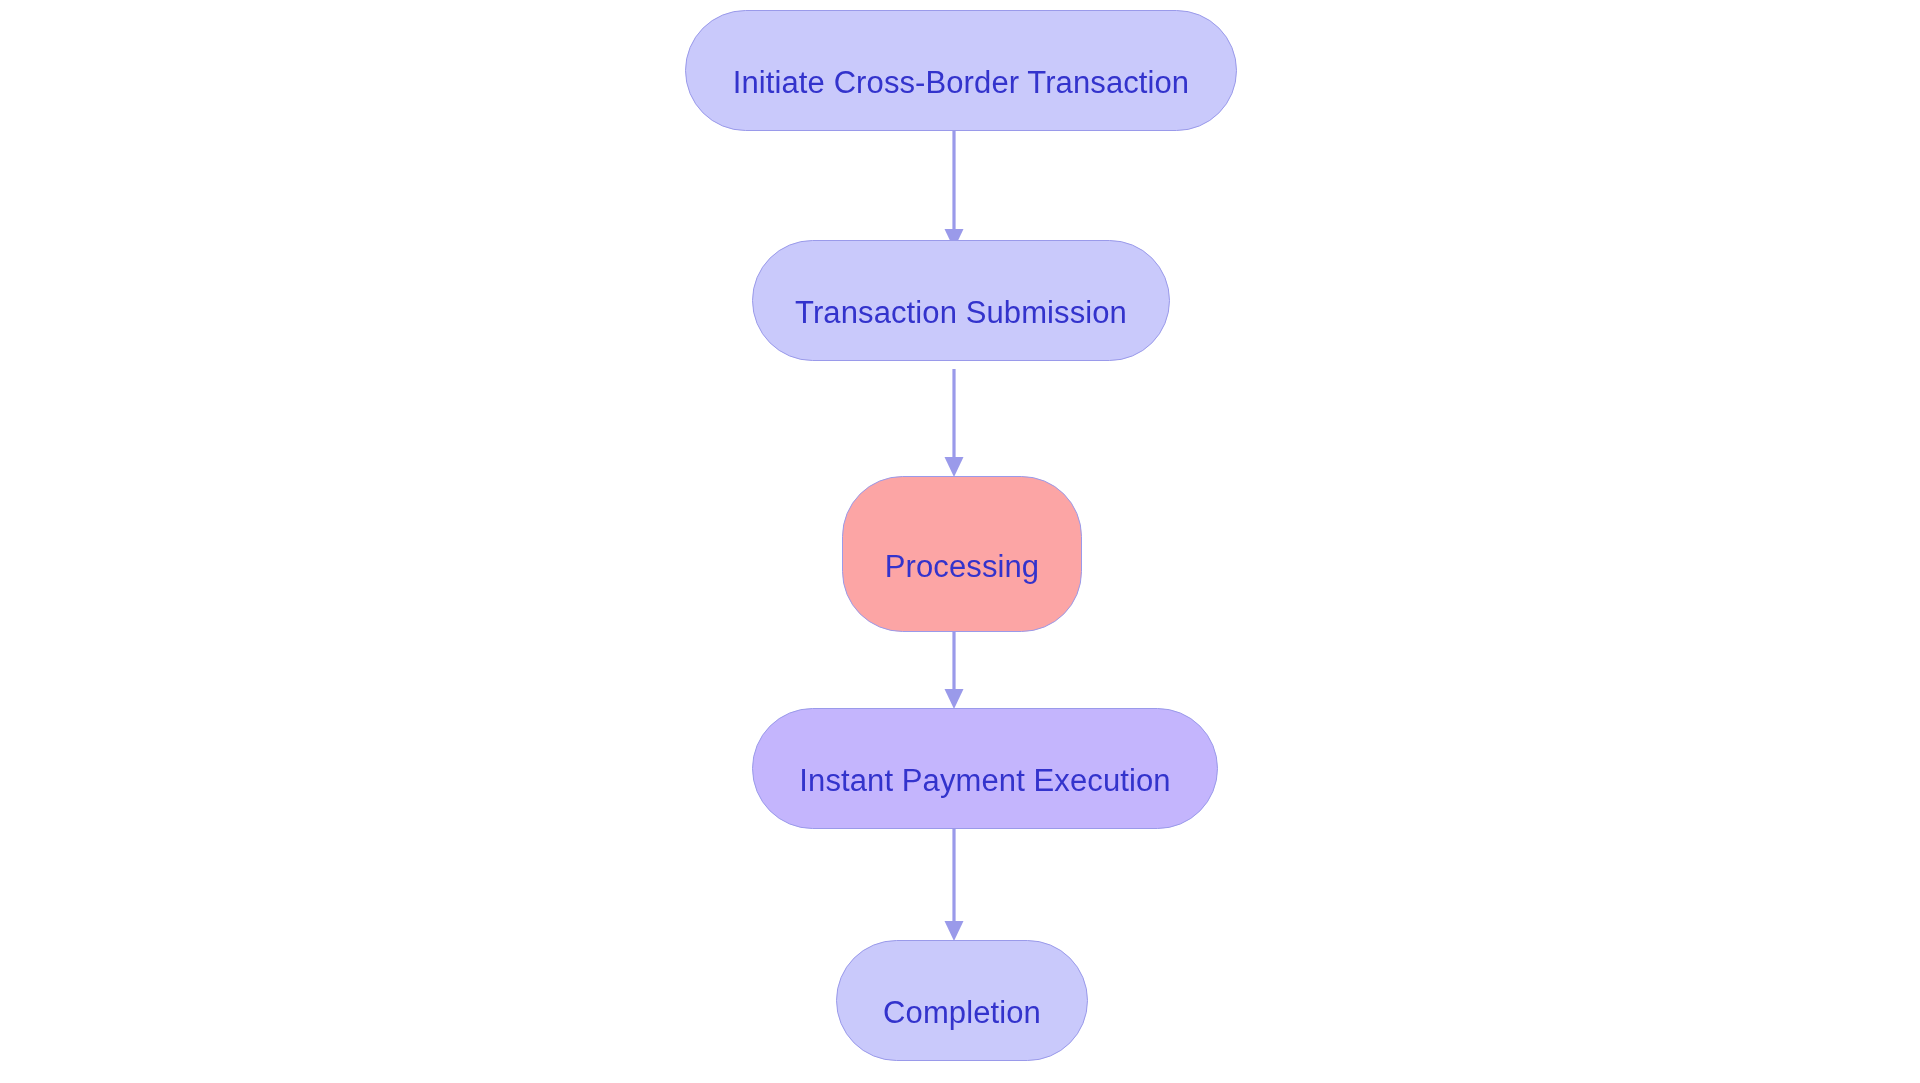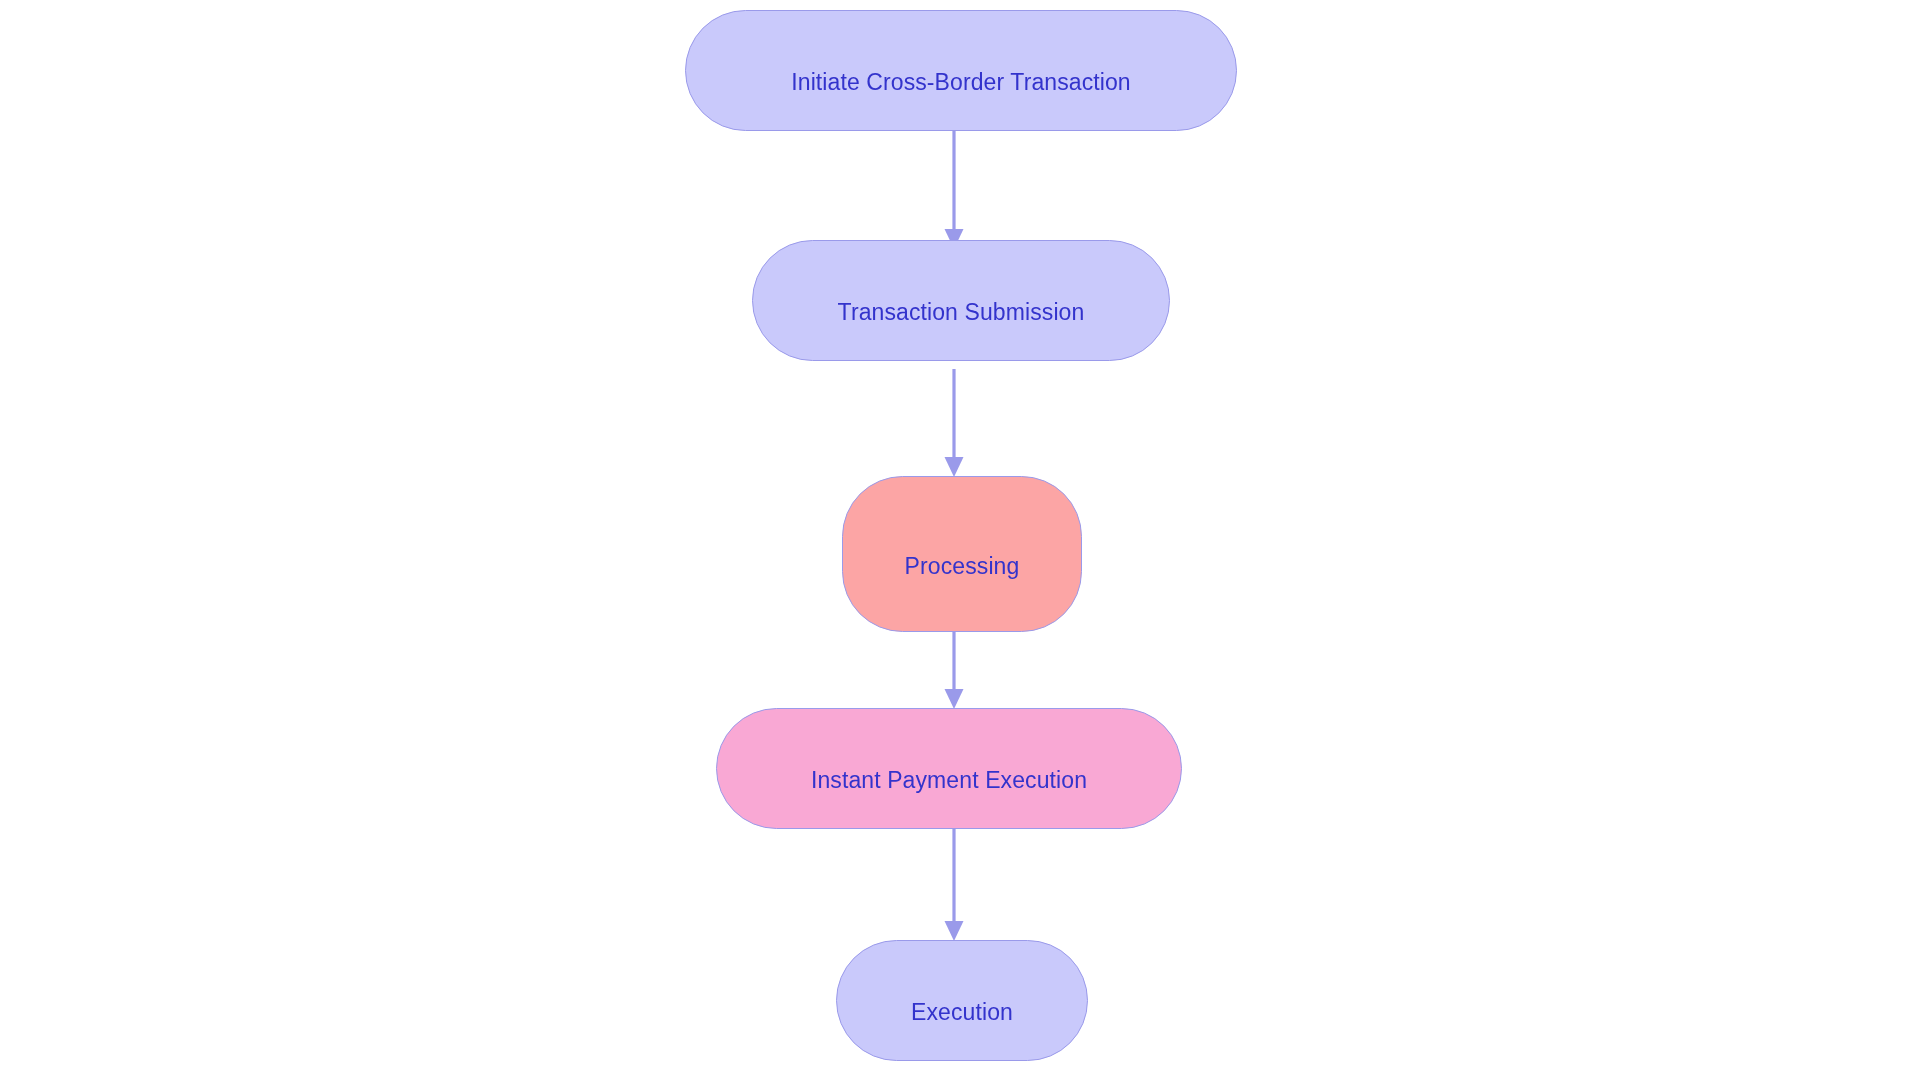--- a/index.html
+++ b/index.html
@@ -26,21 +26,21 @@
     align-items: center;
     justify-content: center;
     background: #c9c9fb;
     border: 1.6px solid #9a9aea;
     border-radius: 999px;
     z-index: 2;
   }
   .flow-node-label {
     color: #3333cc;
     font-family: "Liberation Sans", sans-serif;
-    font-size: 23px;
+    font-size: 31px;
     font-weight: 400;
     letter-spacing: 0.1px;
     white-space: nowrap;
     line-height: 1;
     margin-top: 24px;
   }
   .flow-edge {
     position: absolute;
     z-index: 1;
   }
@@ -87,21 +87,21 @@
   </div>
 
   <div class="flow-node" style="left: 752px; top: 240px; width: 418px; height: 121px; background: rgb(201, 201, 251); border-color: rgb(154, 154, 234); border-radius: 60.5px;">
     <span class="flow-node-label" style="color: rgb(51, 51, 204);">Transaction Submission</span>
   </div>
 
   <div class="flow-node" style="left: 842px; top: 476px; width: 240px; height: 156px; background: #fca5a5; border-color: rgb(154, 154, 234); border-radius: 60.5px;">
     <span class="flow-node-label" style="color: rgb(51, 51, 204);">Processing</span>
   </div>
 
-  <div class="flow-node" style="left: 716px; top: 708px; width: 466px; height: 121px; background: #f9a8d4; border-color: rgb(154, 154, 234); border-radius: 60.5px;">
+  <div class="flow-node" style="left: 752px; top: 708px; width: 466px; height: 121px; background: #c4b5fd; border-color: rgb(154, 154, 234); border-radius: 60.5px;">
     <span class="flow-node-label" style="color: rgb(51, 51, 204);">Instant Payment Execution</span>
   </div>
 
   <div class="flow-node" style="left: 836px; top: 940px; width: 252px; height: 121px; background: rgb(201, 201, 251); border-color: rgb(154, 154, 234); border-radius: 60.5px;">
-    <span class="flow-node-label" style="color: rgb(51, 51, 204);">Execution</span>
+    <span class="flow-node-label" style="color: rgb(51, 51, 204);">Completion</span>
   </div>
 
 </div>
 
 </body></html>

